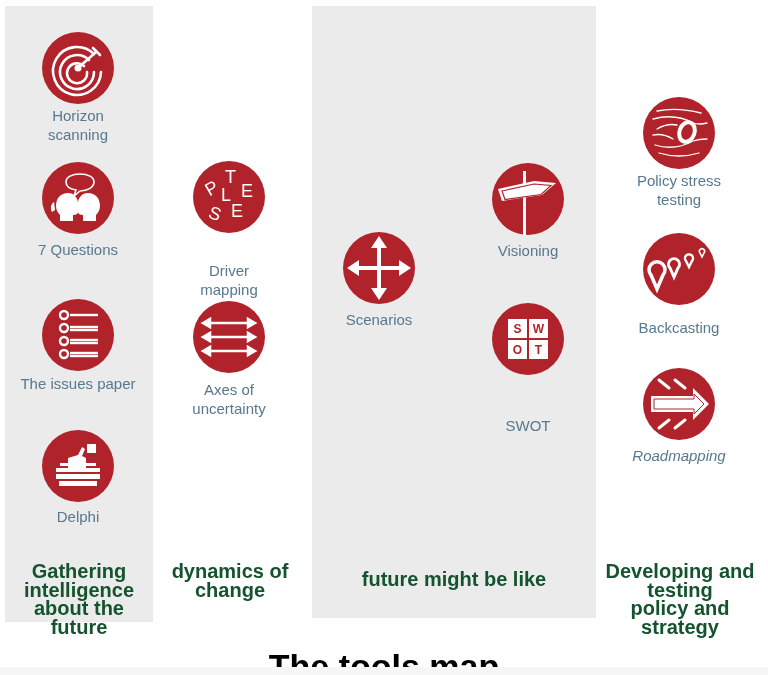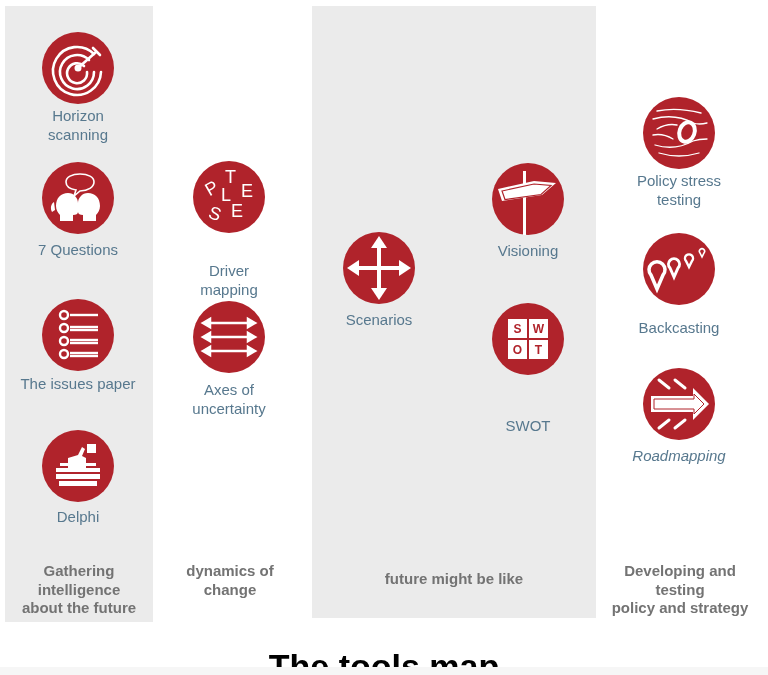--- a/index.html
+++ b/index.html
@@ -2,21 +2,21 @@
 <html><head>
 <meta charset="utf-8">
 <style>
   html, body { margin:0; padding:0; }
   body { width:768px; height:675px; position:relative; background:#ffffff; overflow:hidden;
          font-family:"Liberation Sans", sans-serif; }
   .panel { position:absolute; background:#ebebeb; }
   .icon { position:absolute; width:72px; height:72px; border-radius:50%; background:#b0232b; }
   .icon svg { width:72px; height:72px; display:block; }
   .label { position:absolute; width:160px; text-align:center; color:#57788e; font-size:15px; line-height:19px; }
-  .cat { position:absolute; text-align:center; color:#737373; font-weight:bold; font-size:15px; line-height:18.5px; }
+  .cat { position:absolute; text-align:center; color:#14532d; font-weight:bold; font-size:20px; line-height:18.5px; }
   .title { position:absolute; left:0; width:768px; top:630px; text-align:center; color:#000000;
            font-weight:bold; font-size:34px; line-height:40px;margin-top:16px; }
   .footer-strip { position:absolute; left:0; top:667px; width:768px; height:8px; background:#f6f6f6; }
 </style>
 </head>
 <body>
 
 <div class="panel" style="left:5px; top:6px; width:148px; height:616px;"></div>
 <div class="panel" style="left:312px; top:6px; width:284px; height:612px;"></div>
 

